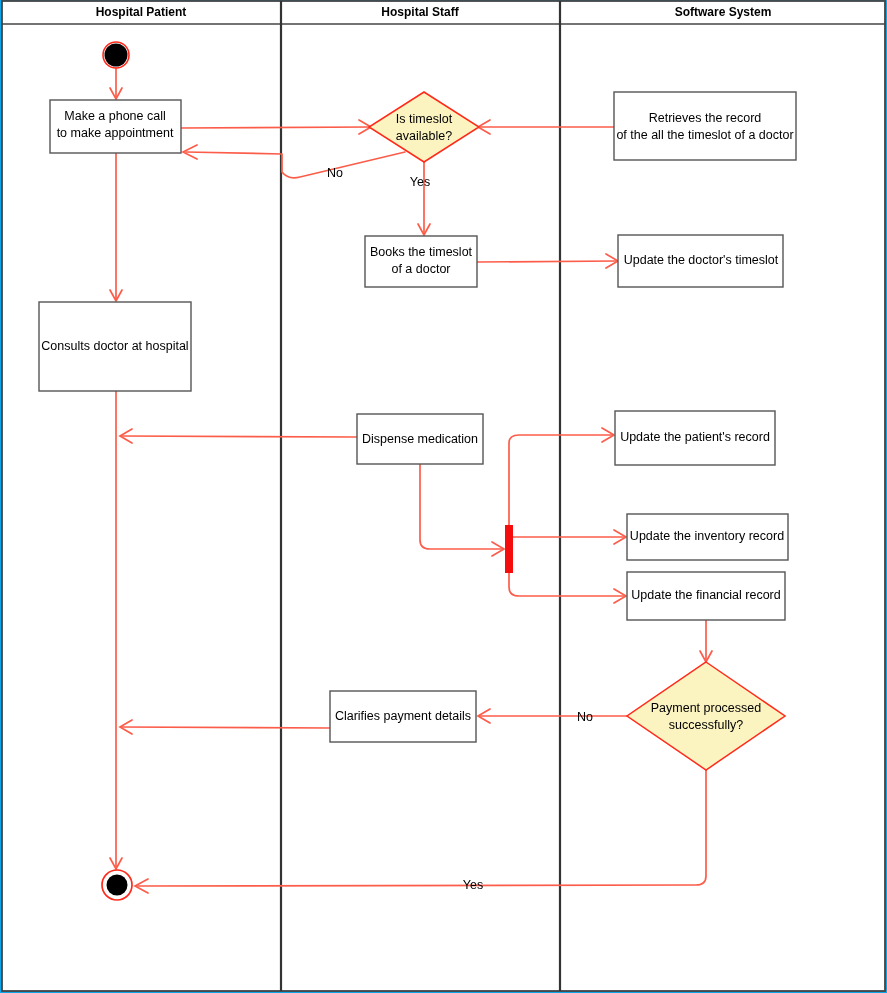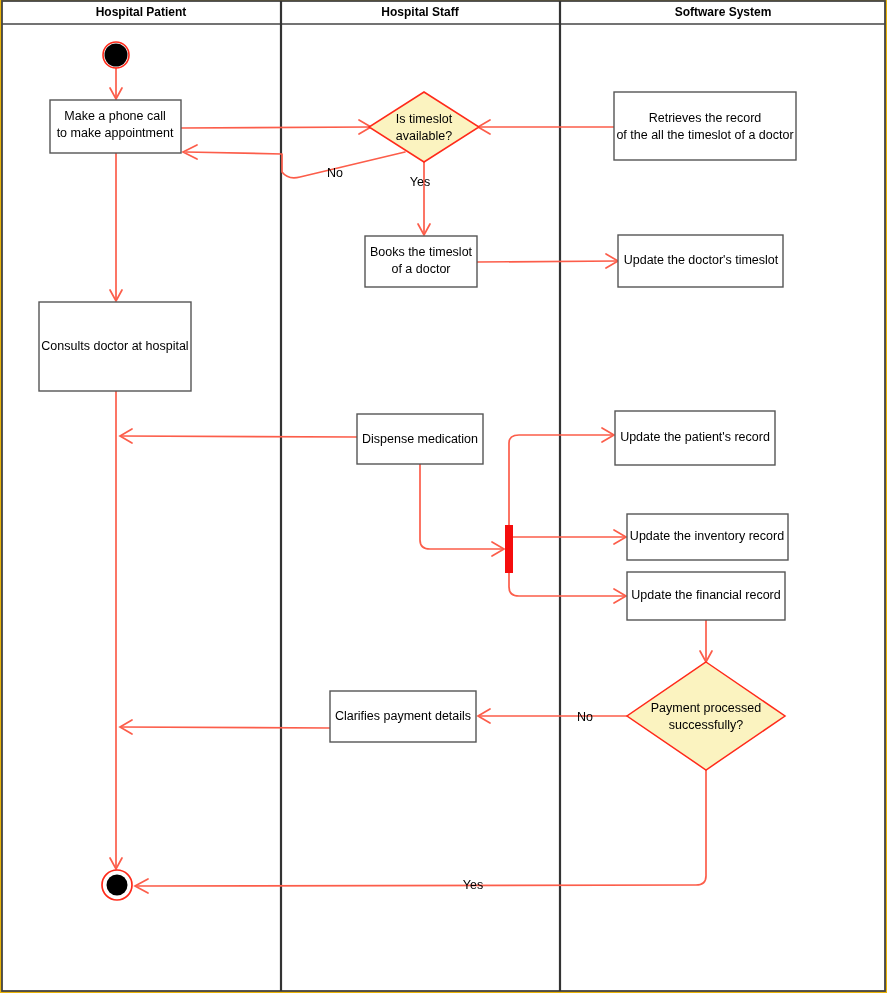--- a/index.html
+++ b/index.html
@@ -7,21 +7,21 @@
     padding: 0;
     background: #ffffff;
   }
   body {
     font-family: "Liberation Sans", sans-serif;
   }
   #diagram-root {
     position: relative;
     width: 887px;
     height: 993px;
-    background: #eab308;
+    background: #0ea5e9;
     overflow: hidden;
   }
   svg#activity-diagram {
     display: block;
     width: 887px;
     height: 993px;
   }
   .lane-header-text {
     font-family: "Liberation Sans", sans-serif;
     font-size: 12px;

